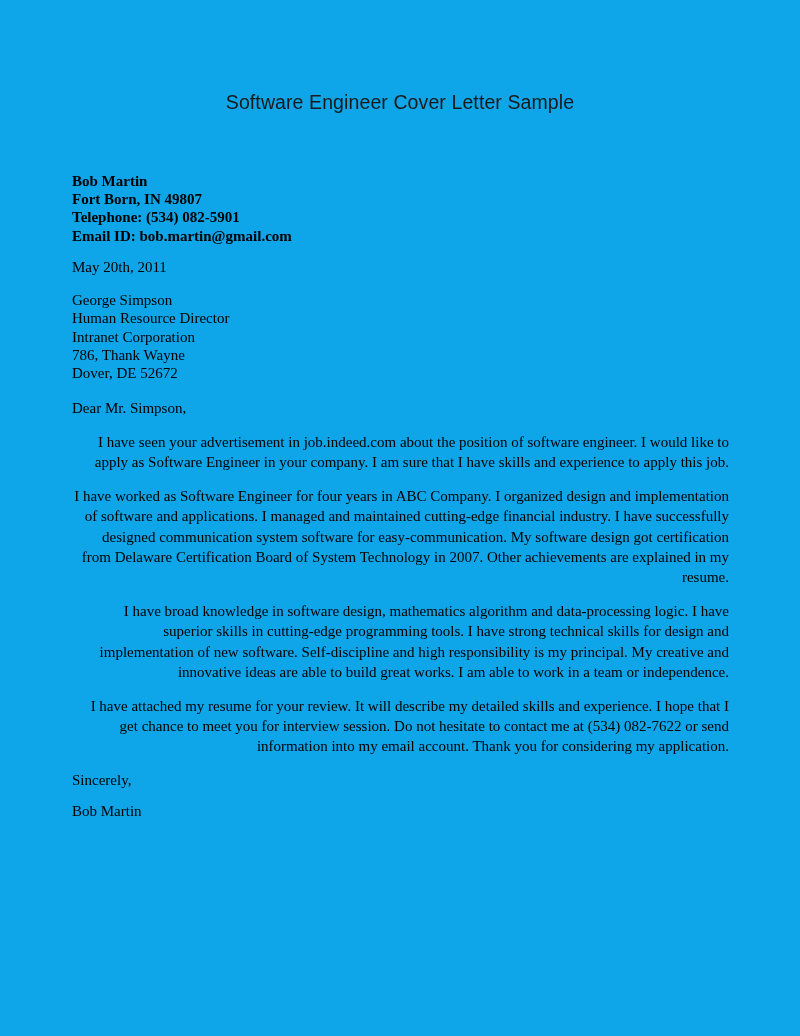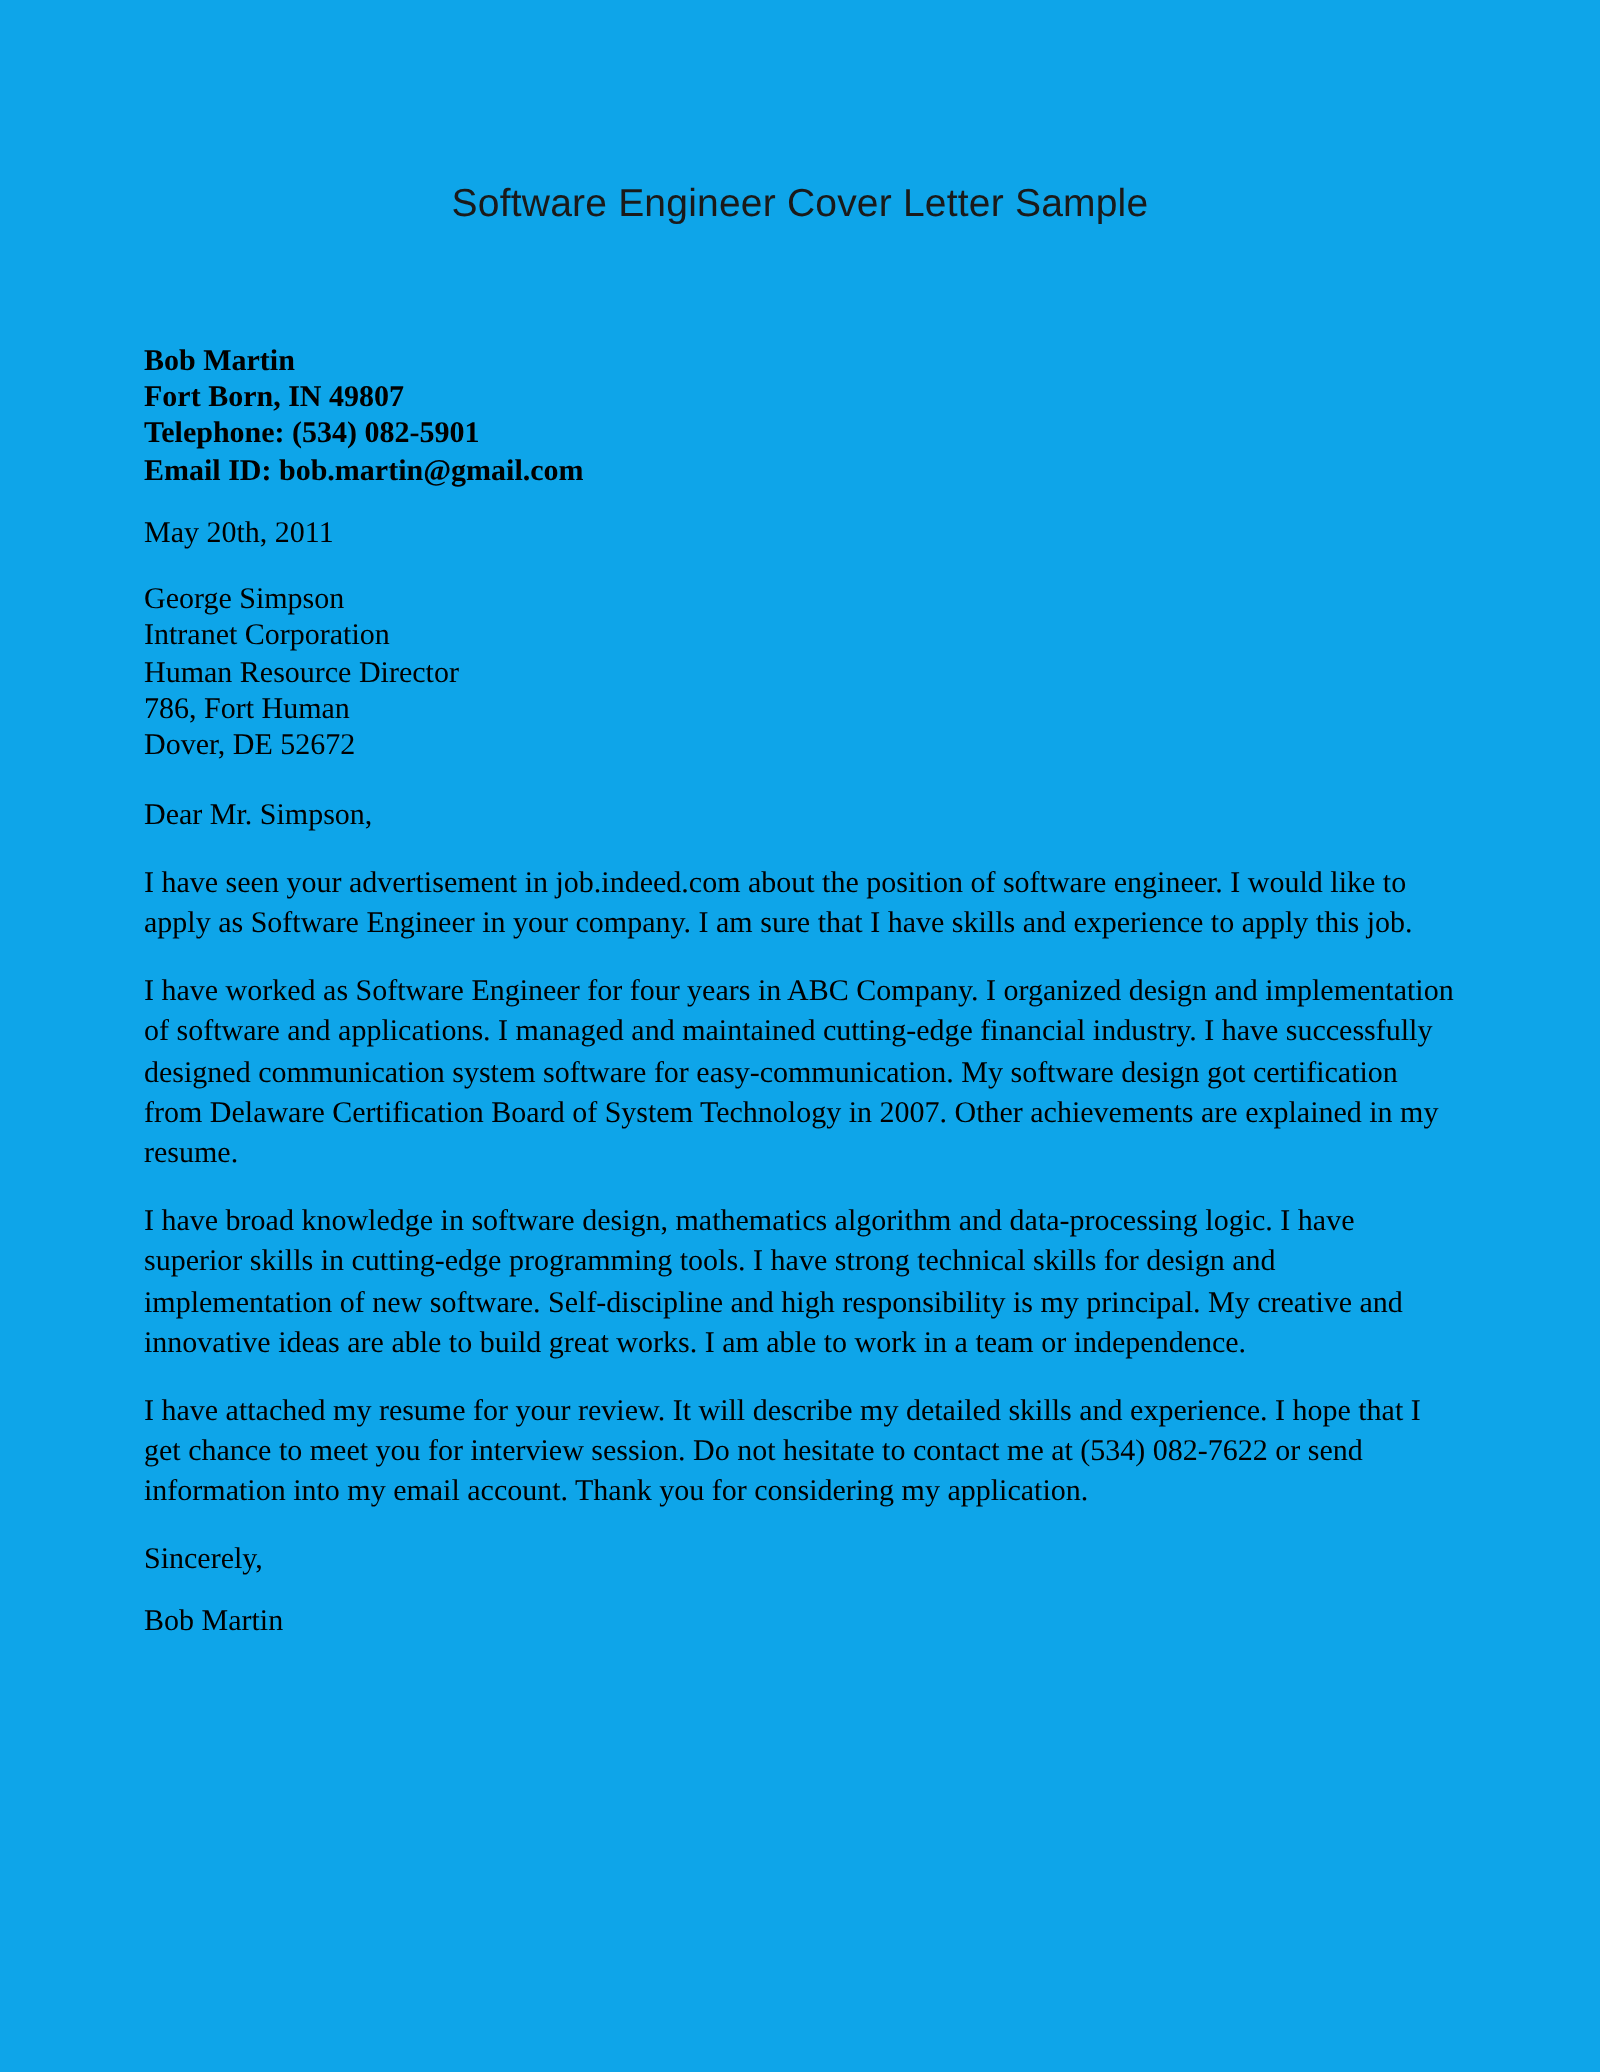--- a/index.html
+++ b/index.html
@@ -86,21 +86,21 @@
     font-size: 15px;
     line-height: 19px;
     margin: 16px 0 14px 0;
   }
 
   
   .body-paragraph {
     font-size: 15px;
     line-height: 20.2px;
     margin: 0 0 14px 0;
-    text-align: left;
+    text-align: right;
   }
 
   
   .closing {
     font-size: 15px;
     line-height: 19px;
     margin: 12px 0 12px 0;
   }
   .signature {
     font-size: 15px;
@@ -121,23 +121,23 @@
       <span class="line">Bob Martin</span>
       <span class="line">Fort Born, IN 49807</span>
       <span class="line">Telephone: (534) 082-5901</span>
       <span class="line">Email ID: bob.martin@gmail.com</span>
     </div>
 
     <div class="date-line">May 20th, 2011</div>
 
     <div class="recipient-block">
       <span class="line">George Simpson</span>
+      <span class="line">Human Resource Director</span>
       <span class="line">Intranet Corporation</span>
-      <span class="line">Human Resource Director</span>
-      <span class="line">786, Fort Human</span>
+      <span class="line">786, Thank Wayne</span>
       <span class="line">Dover, DE 52672</span>
     </div>
 
     <div class="salutation">Dear Mr. Simpson,</div>
 
     <p class="body-paragraph">I have seen your advertisement in job.indeed.com about the position of software engineer. I would like to apply as Software Engineer in your company. I am sure that I have skills and experience to apply this job.</p>
     <p class="body-paragraph">I have worked as Software Engineer for four years in ABC Company. I organized design and implementation of software and applications. I managed and maintained cutting-edge financial industry. I have successfully designed communication system software for easy-communication. My software design got certification from Delaware Certification Board of System Technology in 2007. Other achievements are explained in my resume.</p>
     <p class="body-paragraph">I have broad knowledge in software design, mathematics algorithm and data-processing logic. I have superior skills in cutting-edge programming tools. I have strong technical skills for design and implementation of new software. Self-discipline and high responsibility is my principal. My creative and innovative ideas are able to build great works. I am able to work in a team or independence.</p>
     <p class="body-paragraph">I have attached my resume for your review. It will describe my detailed skills and experience. I hope that I get chance to meet you for interview session. Do not hesitate to contact me at (534) 082-7622 or send information into my email account. Thank you for considering my application.</p>
 

